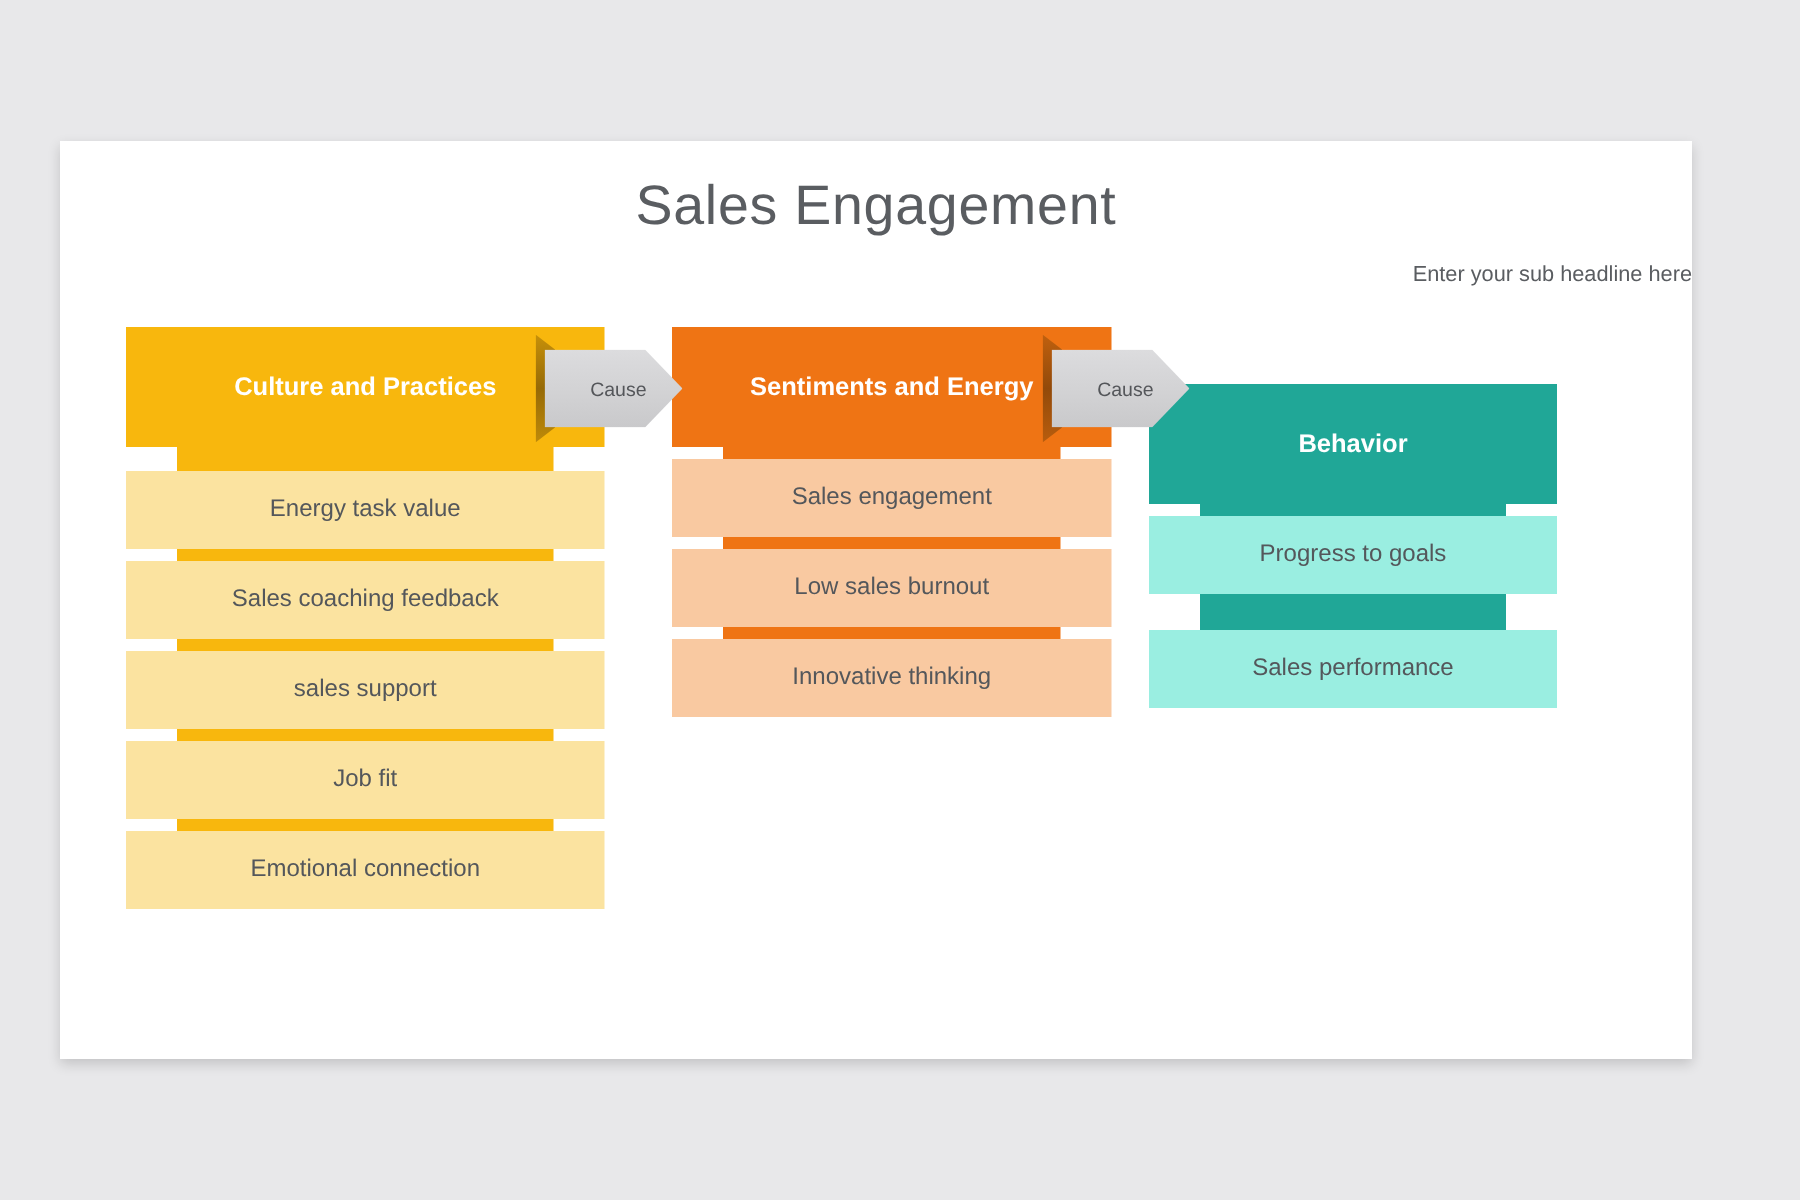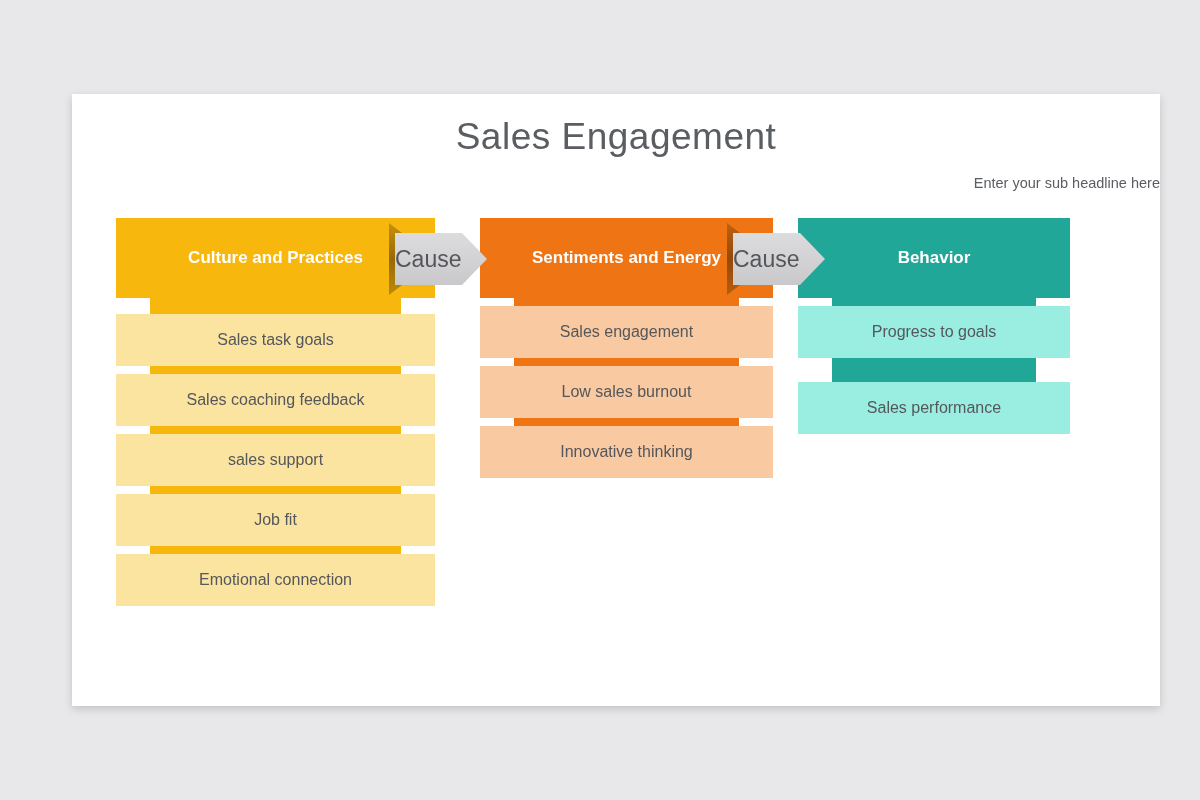--- a/index.html
+++ b/index.html
@@ -4,38 +4,38 @@
 <style>
   * { margin:0; padding:0; box-sizing:border-box; }
   html,body { width:1200px; height:800px; }
   body {
     font-family:"Liberation Sans", sans-serif;
     background:#E8E8EA;
     position:relative;
     overflow:hidden;
   }
   .slide {
-    position:absolute; left:72px; top:94px; width:1088px; height:612px;
+    position:absolute; left:40px; top:94px; width:1088px; height:612px;
     background:#ffffff;
     box-shadow:0 3px 8px rgba(0,0,0,0.16);
     text-decoration:underline;
   }
   .deck-title {
     position:absolute; top:22px; left:0; right:0;
     text-align:center; font-size:37px; font-weight:400;
     color:#5A5D61; letter-spacing:0.5px;
   }
   .deck-subtitle {
     position:absolute; top:81px; left:0; right:0;
     text-align:right; font-size:14.5px; color:#5A5D61;
   }
   .column { position:absolute; top:124px; }
   .col-1 { left:44px;  width:319px; }
   .col-2 { left:387px; width:314px;padding-left:21px; }
-  .col-3 { left:726px; width:272px; }
+  .col-3 { left:726px; width:272px;margin-top:38px; }
   .col-header {
     height:80px; background:var(--accent);
     display:flex; align-items:center; justify-content:center;
     color:#ffffff; font-weight:bold; font-size:17px;
   }
   .band { height:8px; margin:0 34px; background:var(--accent); }
   .item {
     height:52px; background:var(--light);
     display:flex; align-items:center; justify-content:center;
     font-size:16px; color:#54575B;
@@ -45,41 +45,41 @@
   .arrow-2 { left:661px; }
   .arrow-fold {
     position:absolute; left:-6px; top:-10px; width:13px; height:72px;
     background:linear-gradient(180deg, rgba(70,45,0,0.28), rgba(60,35,0,0.52) 50%, rgba(70,45,0,0.32));
     clip-path:polygon(0 0, 100% 14%, 100% 86%, 0 100%);
   }
   .arrow-shape {
     position:absolute; left:0; top:0; width:92px; height:52px;
     background:linear-gradient(180deg,#DCDCDE 0%,#D2D2D4 55%,#C9C9CB 100%);
     clip-path:polygon(0 0, 67px 0, 92px 26px, 67px 52px, 0 52px);
-    display:flex; align-items:center; justify-content:flex-start;
+    display:flex; align-items:center; justify-content:flex-end;
     padding-right:24px;
-    font-size:23px; color:#54565A;
+    font-size:13px; color:#54565A;
   }
 </style>
 </head>
 <body>
 
 <div class="slide">
 
   <div class="deck-title">Sales Engagement</div>
   <div class="deck-subtitle">Enter your sub headline here</div>
 
   <div class="column col-1" style="--accent: #F8B70D; --light: #FBE3A0;">
     <div class="col-header">
       <span>Culture and Practices</span>
     </div>
     <div class="band"></div>
     <div class="band"></div>
     <div class="item">
-      <span>Sales task goals</span>
+      <span>Energy task value</span>
     </div>
     <div class="band"></div>
     <div class="item">
       <span>Sales coaching feedback</span>
     </div>
     <div class="band"></div>
     <div class="item">
       <span>sales support</span>
     </div>
     <div class="band"></div>

